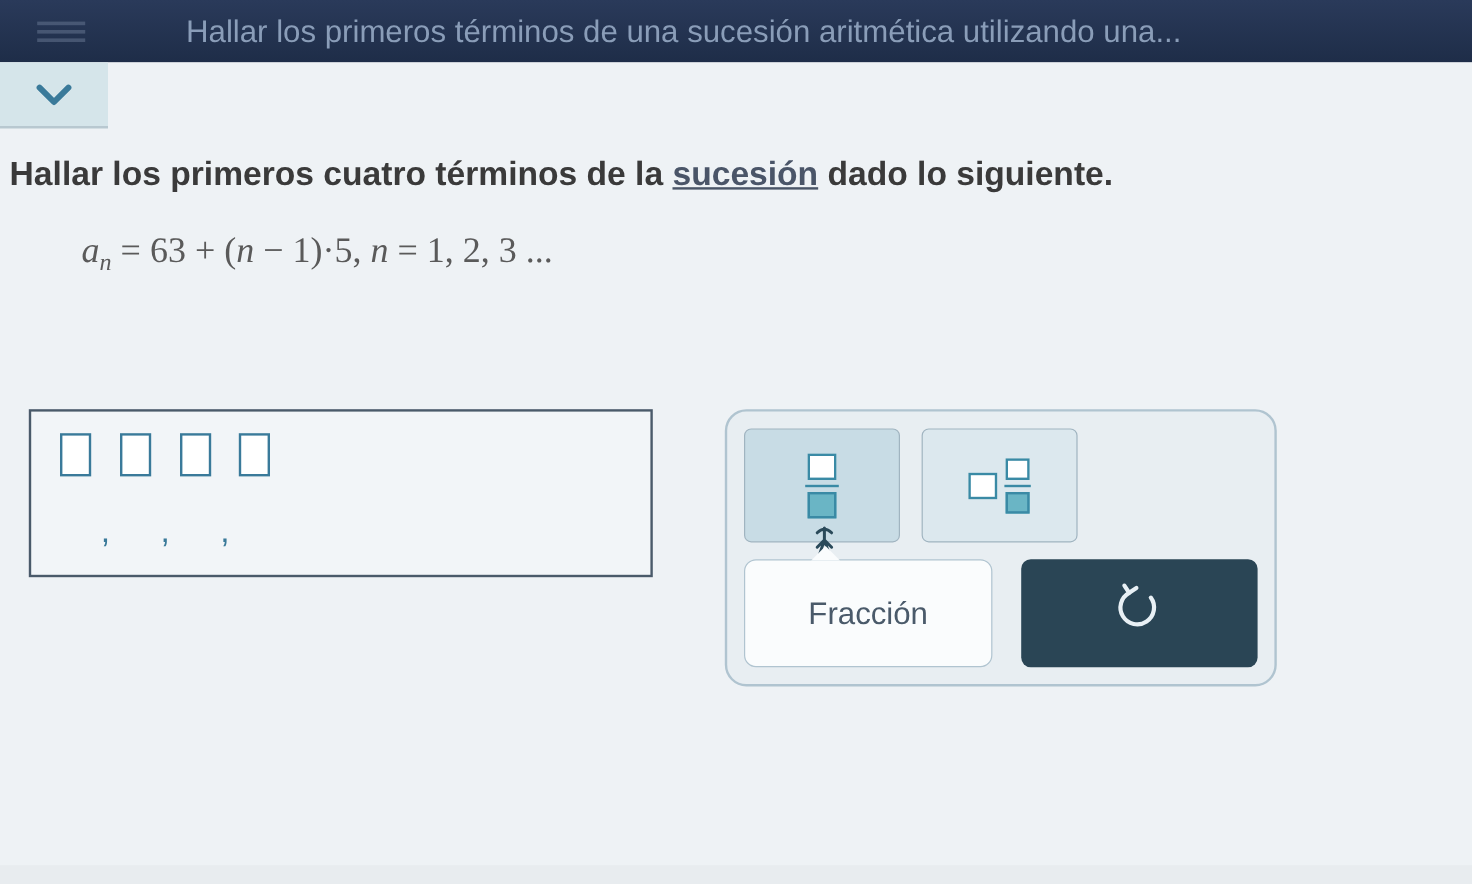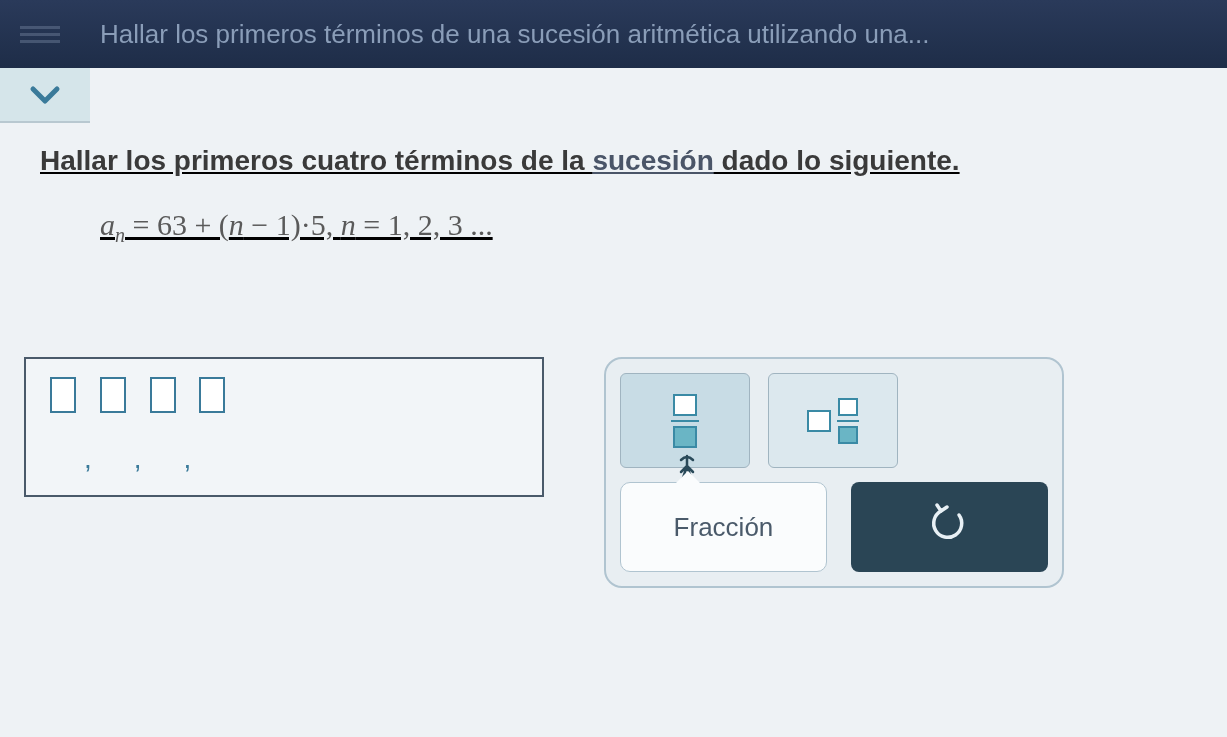--- a/index.html
+++ b/index.html
@@ -5,26 +5,27 @@
     * { margin: 0; padding: 0; box-sizing: border-box; }
     body {
       font-family: Arial, Helvetica, sans-serif;
       background: #e8ecef;
       width: 1227px;
       height: 737px;
       overflow: hidden;
     }
     .header-bar {
       background: linear-gradient(to bottom, #2a3a5a, #1e2d48);
-      height: 68px;
-      display: flex;
-      align-items: center;
-      padding-left: 20px;
+      height: 52px;
+      display: flex;
+      align-items: center;
+      padding-left: 31px;
       color: #8a9db8;
       font-size: 26px;
+      gap: 44px;
     }
     .menu-icon {
       width: 40px;
       margin-right: 40px;
       display: flex;
       flex-direction: column;
       gap: 4px;
       opacity: 0.5;
     }
     .menu-icon span {
@@ -40,22 +41,21 @@
     .dropdown-tab {
       background: #d5e5ea;
       width: 90px;
       height: 55px;
       display: flex;
       align-items: center;
       justify-content: center;
       border-bottom: 2px solid #b8c8d0;
     }
     .question-section {
-      padding: 18px 24px 0 40px;
-      text-decoration: underline;
+      padding: 18px 24px 0 8px;
     }
     .question-text {
       font-size: 28px;
       color: #3a3a3a;
       font-weight: 600;
       line-height: 1.4;
     }
     .underline-link {
       text-decoration: underline;
       color: #4a5568;

